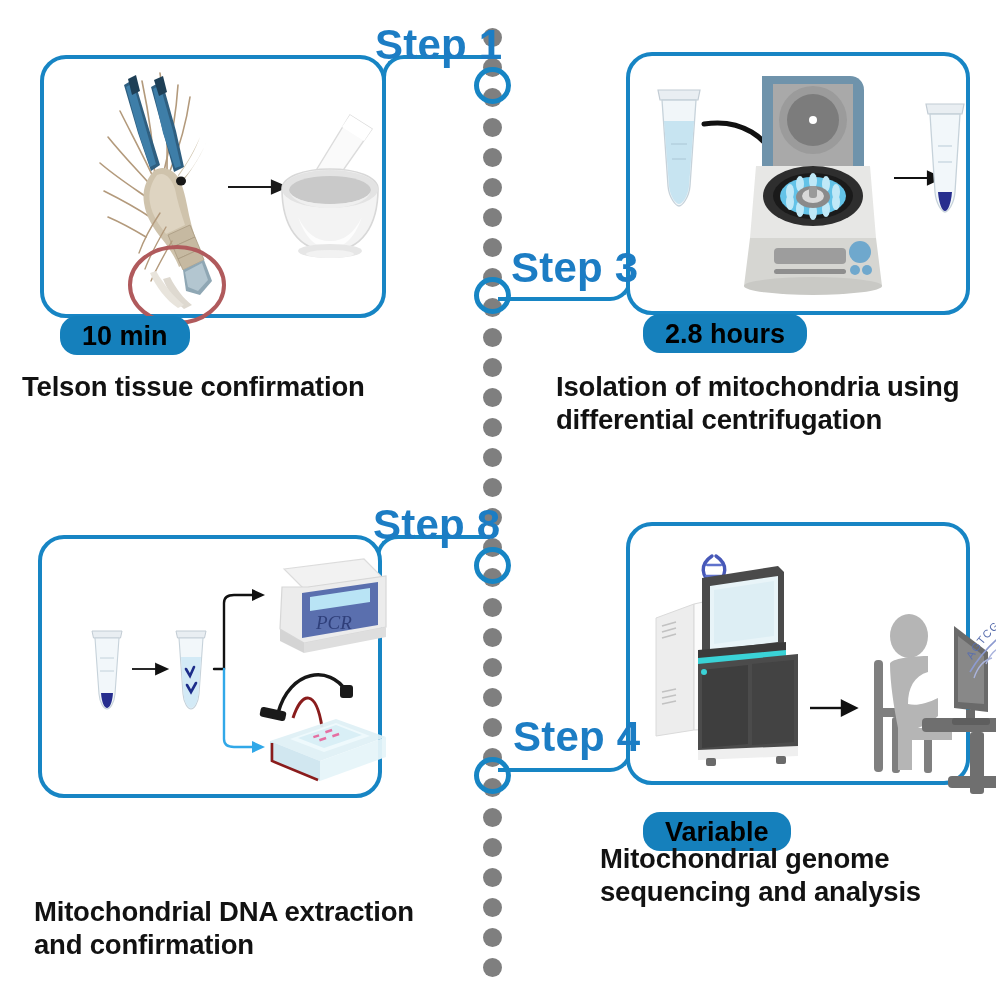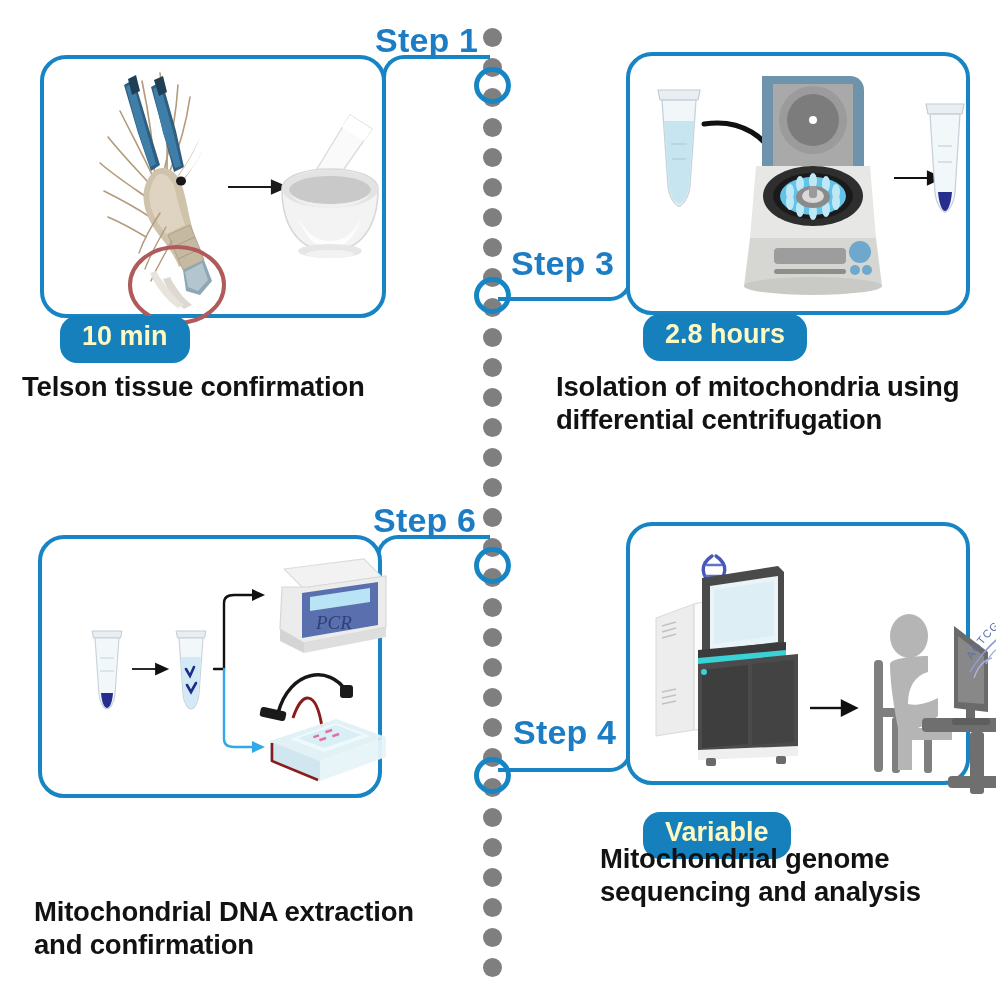--- a/index.html
+++ b/index.html
@@ -16,26 +16,26 @@
            border:5px solid #1785c4;background:transparent;box-sizing:border-box;}
 
   
   .conn{position:absolute;border-color:#1785c4;border-style:solid;border-width:0;}
 
   
   .card{position:absolute;border:4px solid #1785c4;border-radius:26px;
         background:#ffffff;box-sizing:border-box;}
 
   
-  .step-label{position:absolute;color:#1c7dc4;font-weight:bold;font-size:34px;
+  .step-label{position:absolute;color:#1c7dc4;font-weight:bold;font-size:42px;
               letter-spacing:0.2px;white-space:nowrap;}
 
   
-  .badge{position:absolute;background:#1580bc;color:#fef9c3;font-weight:bold;
-         font-size:27px;border-radius:17px;padding:5px 22px 12px 22px;
+  .badge{position:absolute;background:#1580bc;color:#000000;font-weight:bold;
+         font-size:27px;border-radius:17px;padding:5px 22px 4px 22px;
          white-space:nowrap;line-height:1.12;text-align:center;}
 
   
   .caption{position:absolute;color:#121212;font-weight:bold;font-size:27.5px;
            line-height:1.19;white-space:pre-line;letter-spacing:-0.2px;}
 
   .art{position:absolute;}
   svg{display:block;overflow:visible;}
 </style>
 </head>
@@ -329,21 +329,21 @@
             <rect x="268" y="182" width="7" height="2.6" transform="rotate(-18 268 182)"></rect>
             <rect x="255" y="186" width="7" height="2.6" transform="rotate(-18 255 186)"></rect>
             <rect x="249" y="183" width="6" height="2.4" transform="rotate(-18 249 183)"></rect>
           </g>
 
           <path d="M208 190 L208 208 L254 227" fill="none" stroke="#8a1c1c" stroke-width="2.6"></path>
         </g>
       </svg>
     </div>
   </div>
-  <div class="step-label" style="left:373px;top:501px;">Step 6</div>
+  <div class="step-label" style="left:373px;top:501px;">Step 8</div>
   <div class="caption" style="left:34px;top:848px;width:440px;margin-top:48px;">Mitochondrial DNA extraction
 and confirmation</div>
 
   <div class="card" style="left:626px;top:522px;width:344px;height:263px;">
     <div class="art" style="left:6px;top:6px;width:332px;height:250px;">
       <svg width="332" height="250" viewBox="0 0 332 250">
 
         <g stroke="#4758b8" fill="none" stroke-width="3.4" stroke-linecap="round">
           <path d="M78 122 C92 112 92 98 78 88 C64 78 64 64 78 54 C92 44 92 32 80 24"></path>
           <path d="M78 122 C64 112 64 98 78 88 C92 78 92 64 78 54 C64 44 64 32 76 24"></path>

